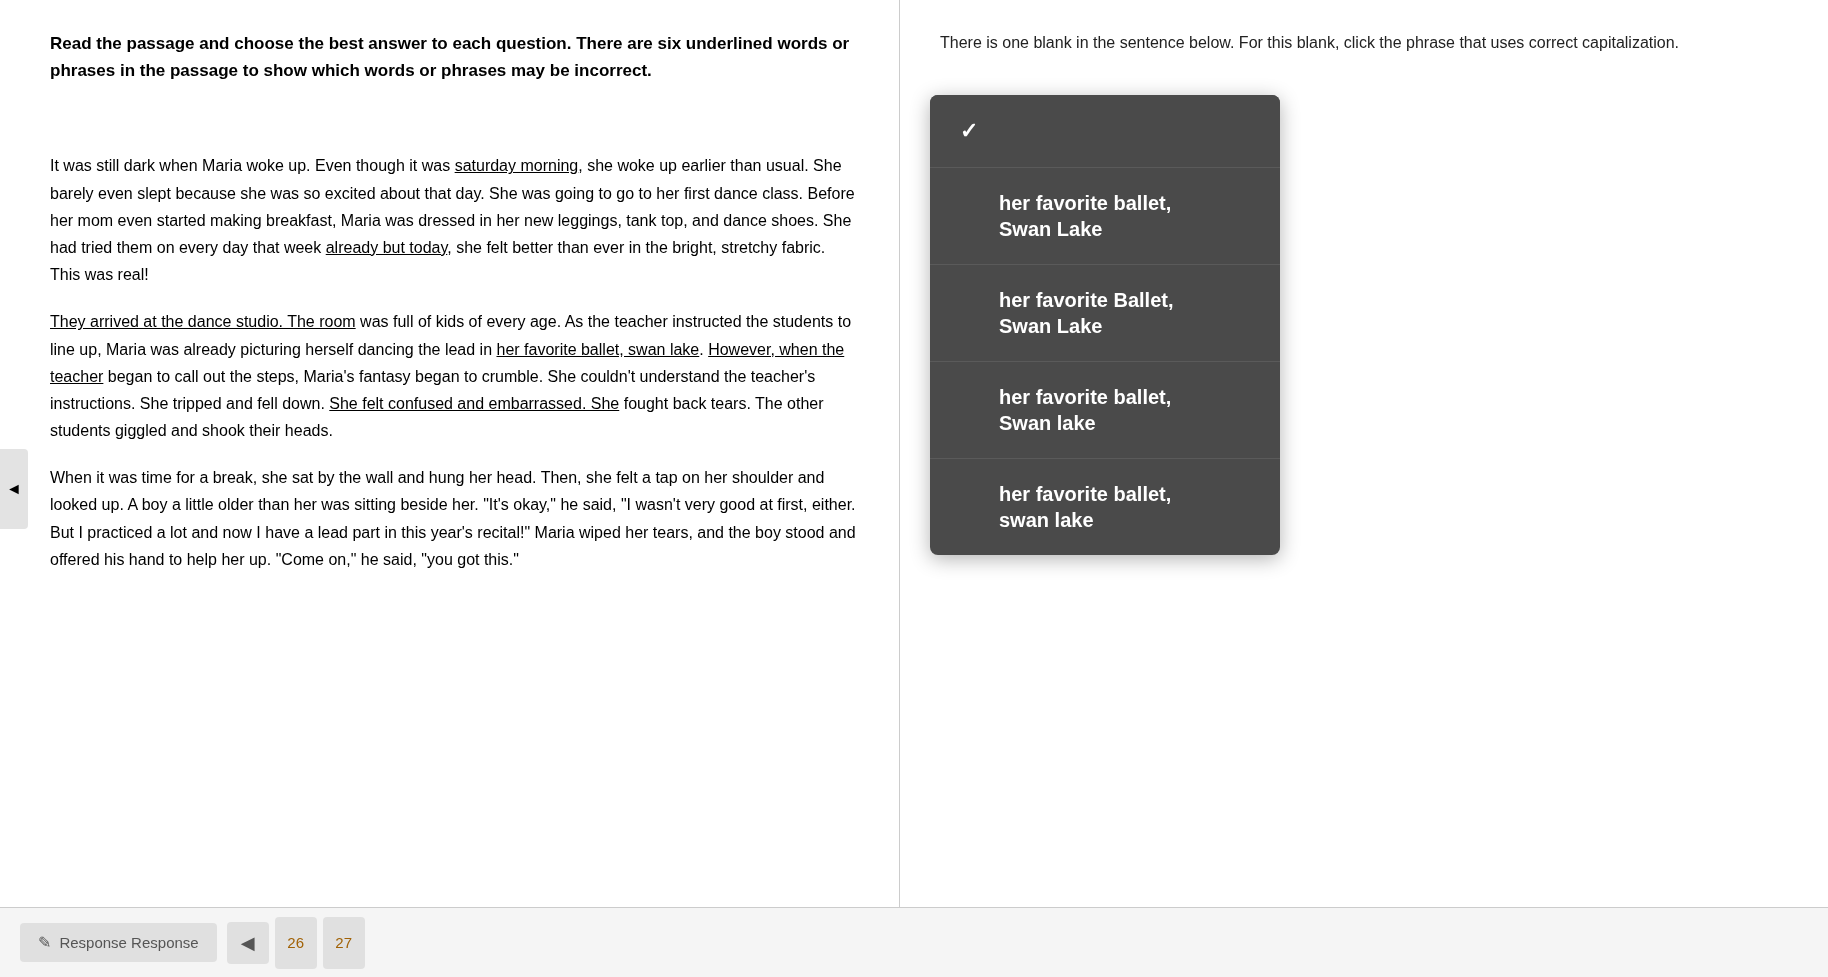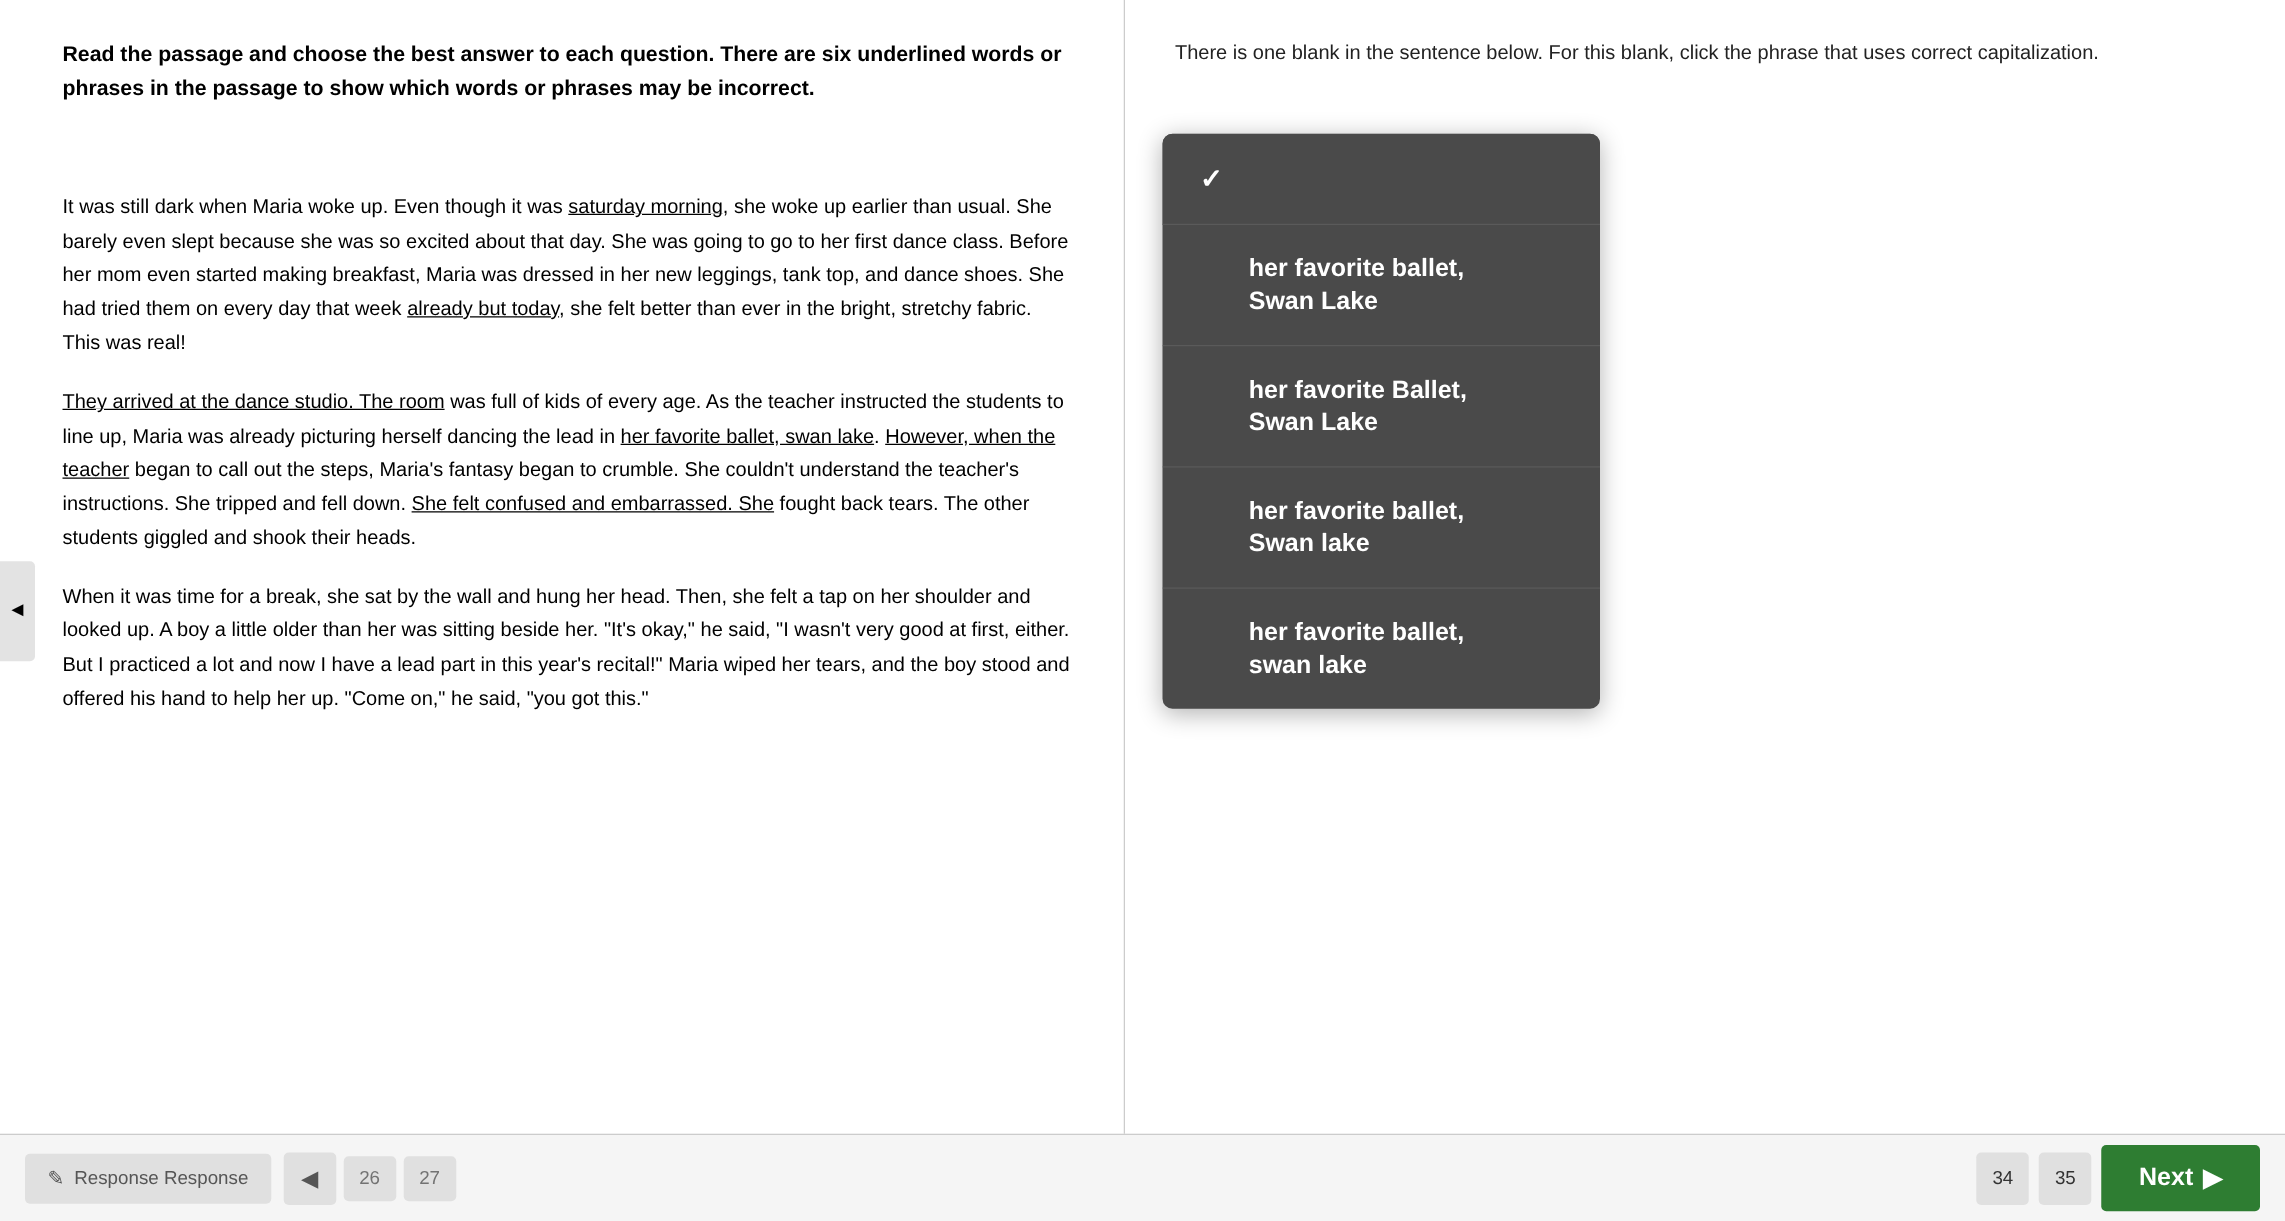--- a/index.html
+++ b/index.html
@@ -110,43 +110,43 @@
       display: flex;
       align-items: center;
       justify-content: center;
       color: #555;
     }
 
     .page-num {
       background: #e0e0e0;
       border: none;
       width: 42px;
-      height: 36px;
+      height: 52px;
       border-radius: 4px;
       font-size: 15px;
       display: flex;
       align-items: center;
       justify-content: center;
       cursor: pointer;
-      color: #737373;
+      color: #a16207;
     }
 
     
     .right-panel {
       flex: 1;
       padding: 30px 40px 20px 40px;
       position: relative;
       display: flex;
       flex-direction: column;
     }
 
     .question-instruction {
       font-size: 16px;
       line-height: 1.6;
-      margin-bottom: 46px;
+      margin-bottom: 34px;
       color: #222;
     }
 
     .sentence-display {
       font-size: 17px;
       line-height: 1.8;
       margin-bottom: 10px;
       color: #222;
     }
 
@@ -313,21 +313,13 @@
       <span>Response Response</span>
     </button>
 
     <div class="page-nav">
       <button class="page-nav-arrow">◀</button>
       <div class="page-num">26</div>
       <div class="page-num">27</div>
     </div>
   </div>
 
-  <div style="flex:1; display:flex; align-items:center; justify-content:flex-end; padding:0 20px; gap:8px;">
-    <div class="page-num-right">34</div>
-    <div class="page-num-right">35</div>
-    <button class="next-btn">
-      <span>Next</span>
-      <span>▶</span>
-    </button>
-  </div>
 </div>
 
 </body></html>

